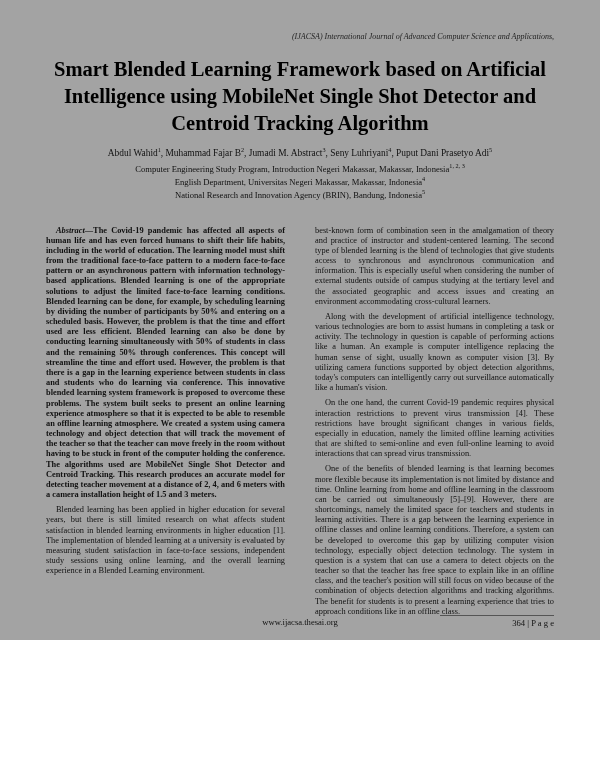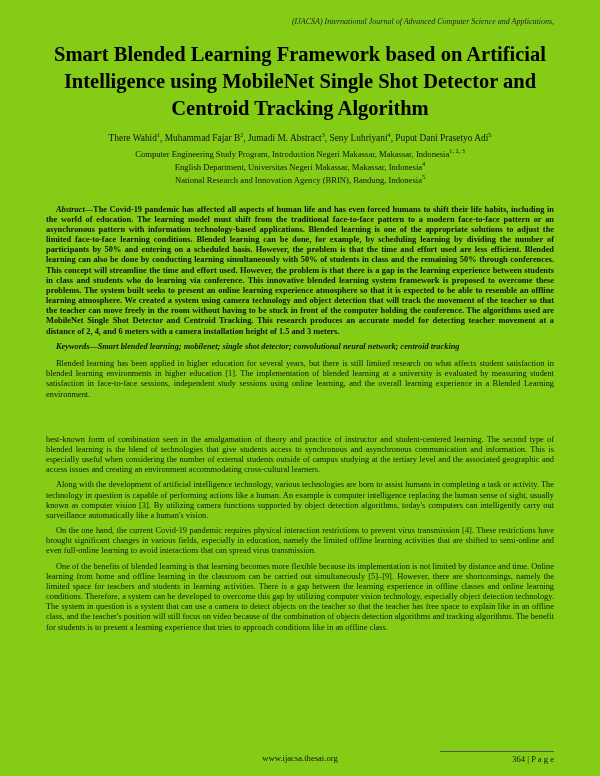--- a/index.html
+++ b/index.html
@@ -4,23 +4,23 @@
 <style>
   * { box-sizing: border-box; }
   html, body { margin: 0; padding: 0; background: #ffffff; }
   body {
     width: 600px; height: 776px; overflow: hidden;
     font-family: "Liberation Serif", "DejaVu Serif", serif;
     color: #111;
   }
   .page {
     position: relative;
-    width: 600px; height: 776px;
-    padding: 17px 46px 26px 46px;
-    background: #84cc16;
+    width: 600px; height: 640px;
+    padding: 32px 46px 26px 46px;
+    background: #a3a3a3;
   }
   
   .running-header {
     display: flex; justify-content: flex-end;
   }
   .running-header .hdr-block {
     text-align: center;
     font-style: italic;
     font-size: 8px;
     line-height: 1.3;
@@ -46,25 +46,24 @@
   .affiliations {
     margin-top: 2px;
     text-align: center;
     font-size: 8.6px;
     line-height: 1.45;
   }
   
   .columns {
     display: flex;
     gap: 30px;
-    margin-top: 18px;
+    margin-top: 24px;
     font-size: 8.35px;
     line-height: 1.22;
     text-align: justify;
-    flex-direction: column;
   }
   .col { flex: 1 1 0; min-width: 0; }
   .col p { margin: 0 0 5px 0; text-indent: 10px; }
   .abstract { font-weight: bold; }
   .abstract .abs-label { font-style: italic; }
   .keywords { font-weight: bold; font-style: italic; margin-bottom: 7px !important; }
   .section-heading {
     margin: 7px 0 5px 0;
     font-size: 8.7px;
     font-weight: normal;
@@ -96,34 +95,33 @@
 
   <div class="running-header">
     <div class="hdr-block">
       <div>(IJACSA) International Journal of Advanced Computer Science and Applications,</div>
     </div>
   </div>
 
   <h1 class="title">Smart Blended Learning Framework based on Artificial Intelligence using MobileNet Single Shot Detector and Centroid Tracking Algorithm</h1>
 
   <div class="authors">
-    <span><span>There Wahid</span><sup>1</sup><span>, </span></span><span><span>Muhammad Fajar B</span><sup>2</sup><span>, </span></span><span><span>Jumadi M. Abstract</span><sup>3</sup><span>, </span></span><span><span>Seny Luhriyani</span><sup>4</sup><span>, </span></span><span><span>Puput Dani Prasetyo Adi</span><sup>5</sup><span></span></span>
+    <span><span>Abdul Wahid</span><sup>1</sup><span>, </span></span><span><span>Muhammad Fajar B</span><sup>2</sup><span>, </span></span><span><span>Jumadi M. Abstract</span><sup>3</sup><span>, </span></span><span><span>Seny Luhriyani</span><sup>4</sup><span>, </span></span><span><span>Puput Dani Prasetyo Adi</span><sup>5</sup><span></span></span>
   </div>
 
   <div class="affiliations">
     <div><span>Computer Engineering Study Program, Introduction Negeri Makassar, Makassar, Indonesia</span><sup>1, 2, 3</sup></div>
     <div><span>English Department, Universitas Negeri Makassar, Makassar, Indonesia</span><sup>4</sup></div>
     <div><span>National Research and Innovation Agency (BRIN), Bandung, Indonesia</span><sup>5</sup></div>
   </div>
 
   <div class="columns">
 
     <div class="col">
       <p class="abstract"><span class="abs-label">Abstract—</span><span>The Covid-19 pandemic has affected all aspects of human life and has even forced humans to shift their life habits, including in the world of education. The learning model must shift from the traditional face-to-face pattern to a modern face-to-face pattern or an asynchronous pattern with information technology-based applications. Blended learning is one of the appropriate solutions to adjust the limited face-to-face learning conditions. Blended learning can be done, for example, by scheduling learning by dividing the number of participants by 50% and entering on a scheduled basis. However, the problem is that the time and effort used are less efficient. Blended learning can also be done by conducting learning simultaneously with 50% of students in class and the remaining 50% through conferences. This concept will streamline the time and effort used. However, the problem is that there is a gap in the learning experience between students in class and students who do learning via conference. This innovative blended learning system framework is proposed to overcome these problems. The system built seeks to present an online learning experience atmosphere so that it is expected to be able to resemble an offline learning atmosphere. We created a system using camera technology and object detection that will track the movement of the teacher so that the teacher can move freely in the room without having to be stuck in front of the computer holding the conference. The algorithms used are MobileNet Single Shot Detector and Centroid Tracking. This research produces an accurate model for detecting teacher movement at a distance of 2, 4, and 6 meters with a camera installation height of 1.5 and 3 meters.</span></p>
-      <p class="keywords"><span>Keywords—</span><span>Smart blended learning; mobilenet; single shot detector; convolutional neural network; centroid tracking</span></p>
       <p>Blended learning has been applied in higher education for several years, but there is still limited research on what affects student satisfaction in blended learning environments in higher education [1]. The implementation of blended learning at a university is evaluated by measuring student satisfaction in face-to-face sessions, independent study sessions using online learning, and the overall learning experience in a Blended Learning environment.</p>
     </div>
 
     <div class="col">
       <p style="text-indent:0">best-known form of combination seen in the amalgamation of theory and practice of instructor and student-centered learning. The second type of blended learning is the blend of technologies that give students access to synchronous and asynchronous communication and information. This is especially useful when considering the number of external students outside of campus studying at the tertiary level and the associated geographic and access issues and creating an environment accommodating cross-cultural learners.</p>
       <p>Along with the development of artificial intelligence technology, various technologies are born to assist humans in completing a task or activity. The technology in question is capable of performing actions like a human. An example is computer intelligence replacing the human sense of sight, usually known as computer vision [3]. By utilizing camera functions supported by object detection algorithms, today's computers can intelligently carry out surveillance automatically like a human's vision.</p>
       <p>On the one hand, the current Covid-19 pandemic requires physical interaction restrictions to prevent virus transmission [4]. These restrictions have brought significant changes in various fields, especially in education, namely the limited offline learning activities that are shifted to semi-online and even full-online learning to avoid interactions that can spread virus transmission.</p>
       <p>One of the benefits of blended learning is that learning becomes more flexible because its implementation is not limited by distance and time. Online learning from home and offline learning in the classroom can be carried out simultaneously [5]–[9]. However, there are shortcomings, namely the limited space for teachers and students in learning activities. There is a gap between the learning experience in offline classes and online learning conditions. Therefore, a system can be developed to overcome this gap by utilizing computer vision technology, especially object detection technology. The system in question is a system that can use a camera to detect objects on the teacher so that the teacher has free space to explain like in an offline class, and the teacher's position will still focus on video because of the combination of objects detection algorithms and tracking algorithms. The benefit for students is to present a learning experience that tries to approach conditions like in an offline class.</p>
     </div>
 

